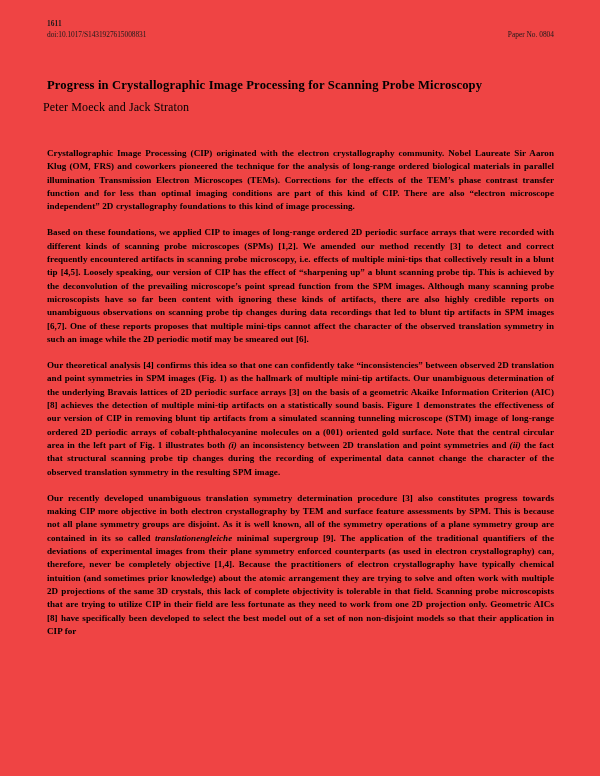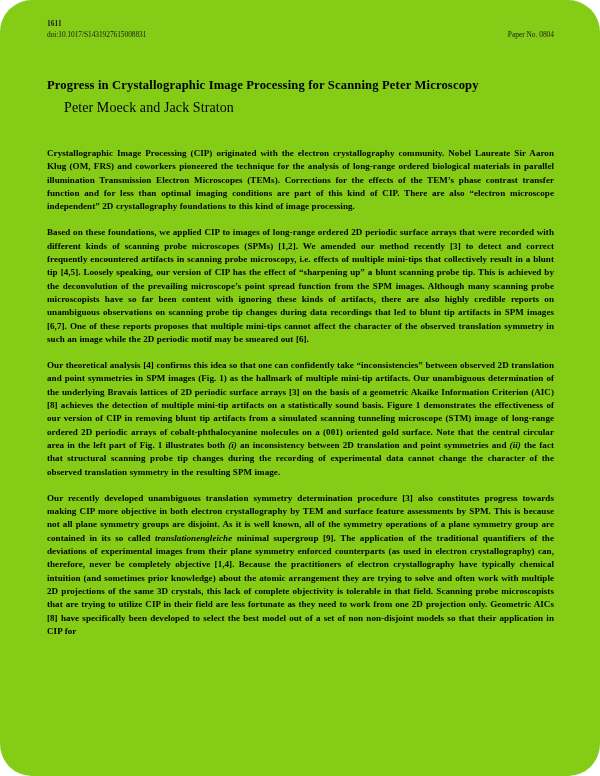--- a/index.html
+++ b/index.html
@@ -12,25 +12,24 @@
     width: 600px;
     height: 776px;
     font-family: "Liberation Serif", "DejaVu Serif", serif;
     color: #000000;
     -webkit-font-smoothing: antialiased;
   }
   .page {
     position: relative;
     width: 600px;
     height: 776px;
-    background: #84cc16;
+    background: #ef4444;
     box-sizing: border-box;
     padding: 0;
     overflow: hidden;
-    border-radius: 32px;
   }
 
   
   .runhead {
     position: absolute;
     left: 47px;
     top: 18px;
     width: 507px;
     display: flex;
     justify-content: space-between;
@@ -56,24 +55,24 @@
     left: 47px;
     top: 69px;
     width: 510px;
     font-size: 12.6px;
     font-weight: bold;
     letter-spacing: .15px;
     line-height: 16px;
   }
   .authors {
     position: absolute;
-    left: 64px;
+    left: 43px;
     top: 101px;
     width: 510px;
-    font-size: 14px;
+    font-size: 12px;
     line-height: 13px;
     letter-spacing: .1px;
     font-family: Liberation Serif, serif;
   }
   .affiliation {
     position: absolute;
     left: 47px;
     top: 121px;
     width: 510px;
     font-size: 9.1px;
@@ -108,21 +107,21 @@
 <div class="page">
 
   <div class="runhead">
     <div class="runhead-left">
       <div class="issue-number">1611</div>
       <div class="doi">doi:10.1017/S1431927615008831</div>
     </div>
     <div class="runhead-center">Paper No. 0804</div>
   </div>
 
-  <h1 class="title">Progress in Crystallographic Image Processing for Scanning Peter Microscopy</h1>
+  <h1 class="title">Progress in Crystallographic Image Processing for Scanning Probe Microscopy</h1>
 
   <div class="authors">Peter Moeck and Jack Straton</div>
 
 
   <div class="body">
     <p class="para">Crystallographic Image Processing (CIP) originated with the electron crystallography community. Nobel Laureate Sir Aaron Klug (OM, FRS) and coworkers pioneered the technique for the analysis of long-range ordered biological materials in parallel illumination Transmission Electron Microscopes (TEMs). Corrections for the effects of the TEM’s phase contrast transfer function and for less than optimal imaging conditions are part of this kind of CIP. There are also “electron microscope independent” 2D crystallography foundations to this kind of image processing.</p>
     <p class="para">Based on these foundations, we applied CIP to images of long-range ordered 2D periodic surface arrays that were recorded with different kinds of scanning probe microscopes (SPMs) [1,2]. We amended our method recently [3] to detect and correct frequently encountered artifacts in scanning probe microscopy, i.e. effects of multiple mini-tips that collectively result in a blunt tip [4,5]. Loosely speaking, our version of CIP has the effect of “sharpening up” a blunt scanning probe tip. This is achieved by the deconvolution of the prevailing microscope’s point spread function from the SPM images. Although many scanning probe microscopists have so far been content with ignoring these kinds of artifacts, there are also highly credible reports on unambiguous observations on scanning probe tip changes during data recordings that led to blunt tip artifacts in SPM images [6,7]. One of these reports proposes that multiple mini-tips cannot affect the character of the observed translation symmetry in such an image while the 2D periodic motif may be smeared out [6].</p>
     <p class="para">Our theoretical analysis [4] confirms this idea so that one can confidently take “inconsistencies” between observed 2D translation and point symmetries in SPM images (Fig. 1) as the hallmark of multiple mini-tip artifacts. Our unambiguous determination of the underlying Bravais lattices of 2D periodic surface arrays [3] on the basis of a geometric Akaike Information Criterion (AIC) [8] achieves the detection of multiple mini-tip artifacts on a statistically sound basis. Figure 1 demonstrates the effectiveness of our version of CIP in removing blunt tip artifacts from a simulated scanning tunneling microscope (STM) image of long-range ordered 2D periodic arrays of cobalt-phthalocyanine molecules on a (001) oriented gold surface. Note that the central circular area in the left part of Fig. 1 illustrates both <i>(i)</i> an inconsistency between 2D translation and point symmetries and <i>(ii)</i> the fact that structural scanning probe tip changes during the recording of experimental data cannot change the character of the observed translation symmetry in the resulting SPM image.</p>
     <p class="para">Our recently developed unambiguous translation symmetry determination procedure [3] also constitutes progress towards making CIP more objective in both electron crystallography by TEM and surface feature assessments by SPM. This is because not all plane symmetry groups are disjoint. As it is well known, all of the symmetry operations of a plane symmetry group are contained in its so called <i>translationengleiche</i> minimal supergroup [9]. The application of the traditional quantifiers of the deviations of experimental images from their plane symmetry enforced counterparts (as used in electron crystallography) can, therefore, never be completely objective [1,4]. Because the practitioners of electron crystallography have typically chemical intuition (and sometimes prior knowledge) about the atomic arrangement they are trying to solve and often work with multiple 2D projections of the same 3D crystals, this lack of complete objectivity is tolerable in that field. Scanning probe microscopists that are trying to utilize CIP in their field are less fortunate as they need to work from one 2D projection only. Geometric AICs [8] have specifically been developed to select the best model out of a set of non non-disjoint models so that their application in CIP for</p>
   </div>

